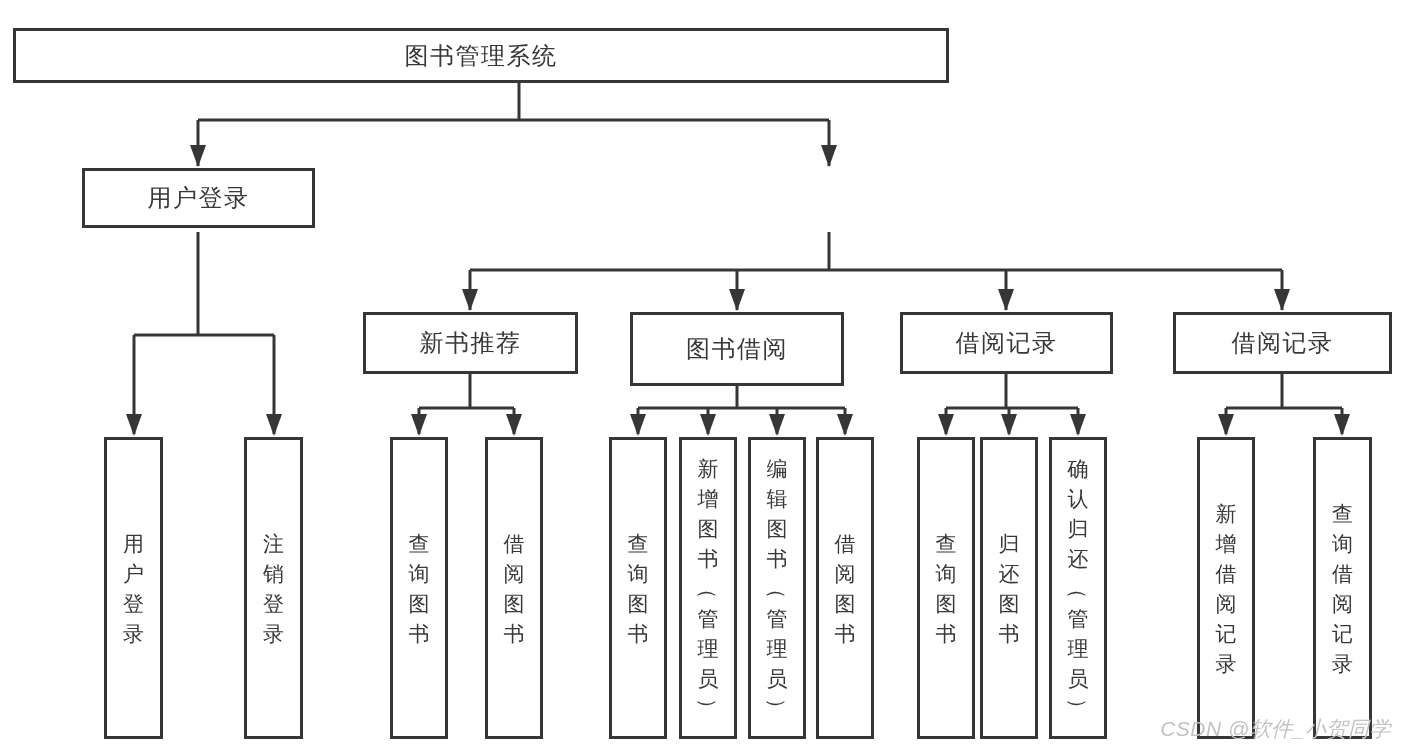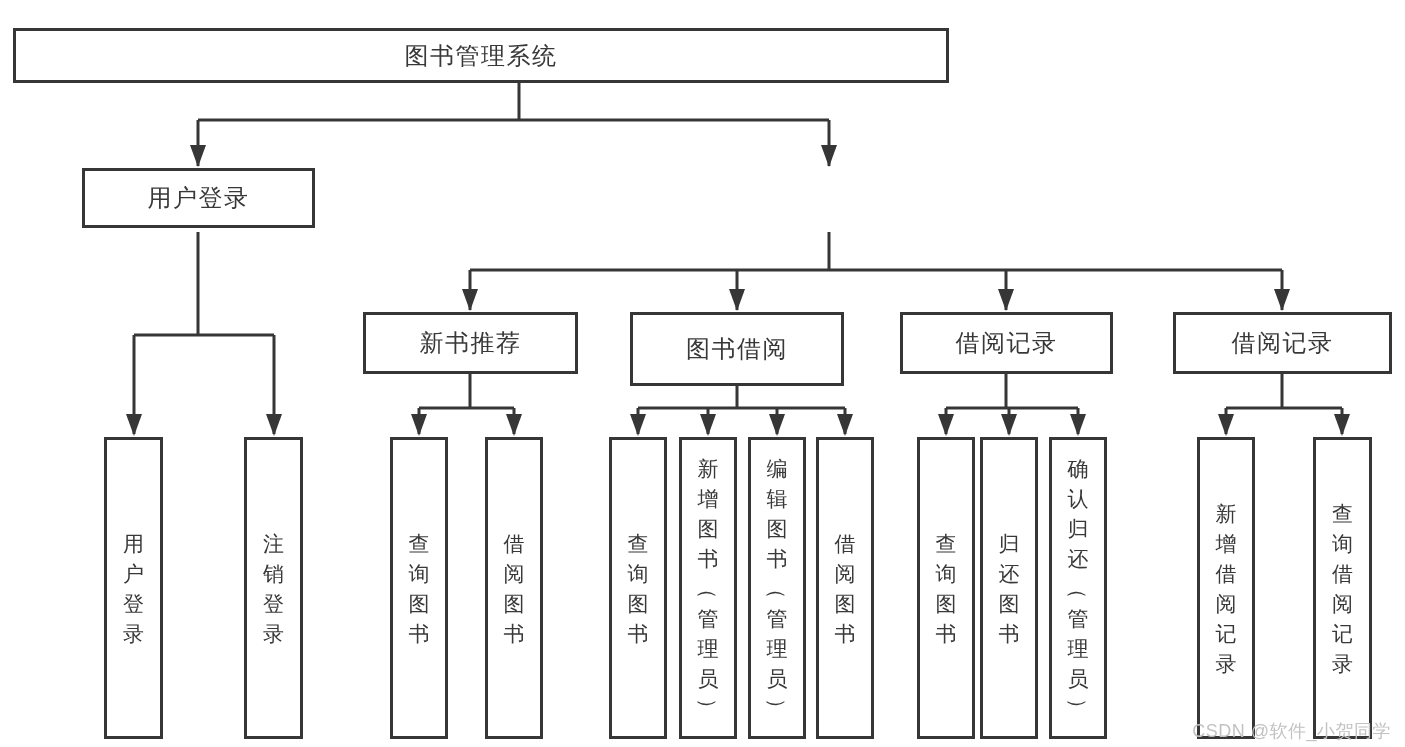--- a/index.html
+++ b/index.html
@@ -20,22 +20,22 @@
     background:#ffffff; border:3px solid #363636;
     display:flex; align-items:center; justify-content:center;
   }
   .vlabel {
     display:flex; flex-direction:column; align-items:center; justify-content:center;
     gap:9px; font-size:21px; line-height:1;
   }
   .vchar { display:block; }
   .vchar.rot { transform:rotate(90deg); }
   .watermark {
-    position:absolute; right:14px; bottom:4px; font-size:18px;
-    color:#c2c2c2; letter-spacing:0.5px; white-space:nowrap;
+    position:absolute; right:14px; bottom:4px; font-size:21px;
+    color:#c2c2c2; letter-spacing:0.5px; white-space:nowrap;font-style:italic;
   }
 </style>
 </head>
 <body>
 
 <div class="stage">
 
   <svg class="connectors" width="1405" height="747" aria-hidden="true">
 
     <path d="M519 68 L519 120 M198 120 L829 120 M198 120 L198 166 M829 120 L829 166"></path>

